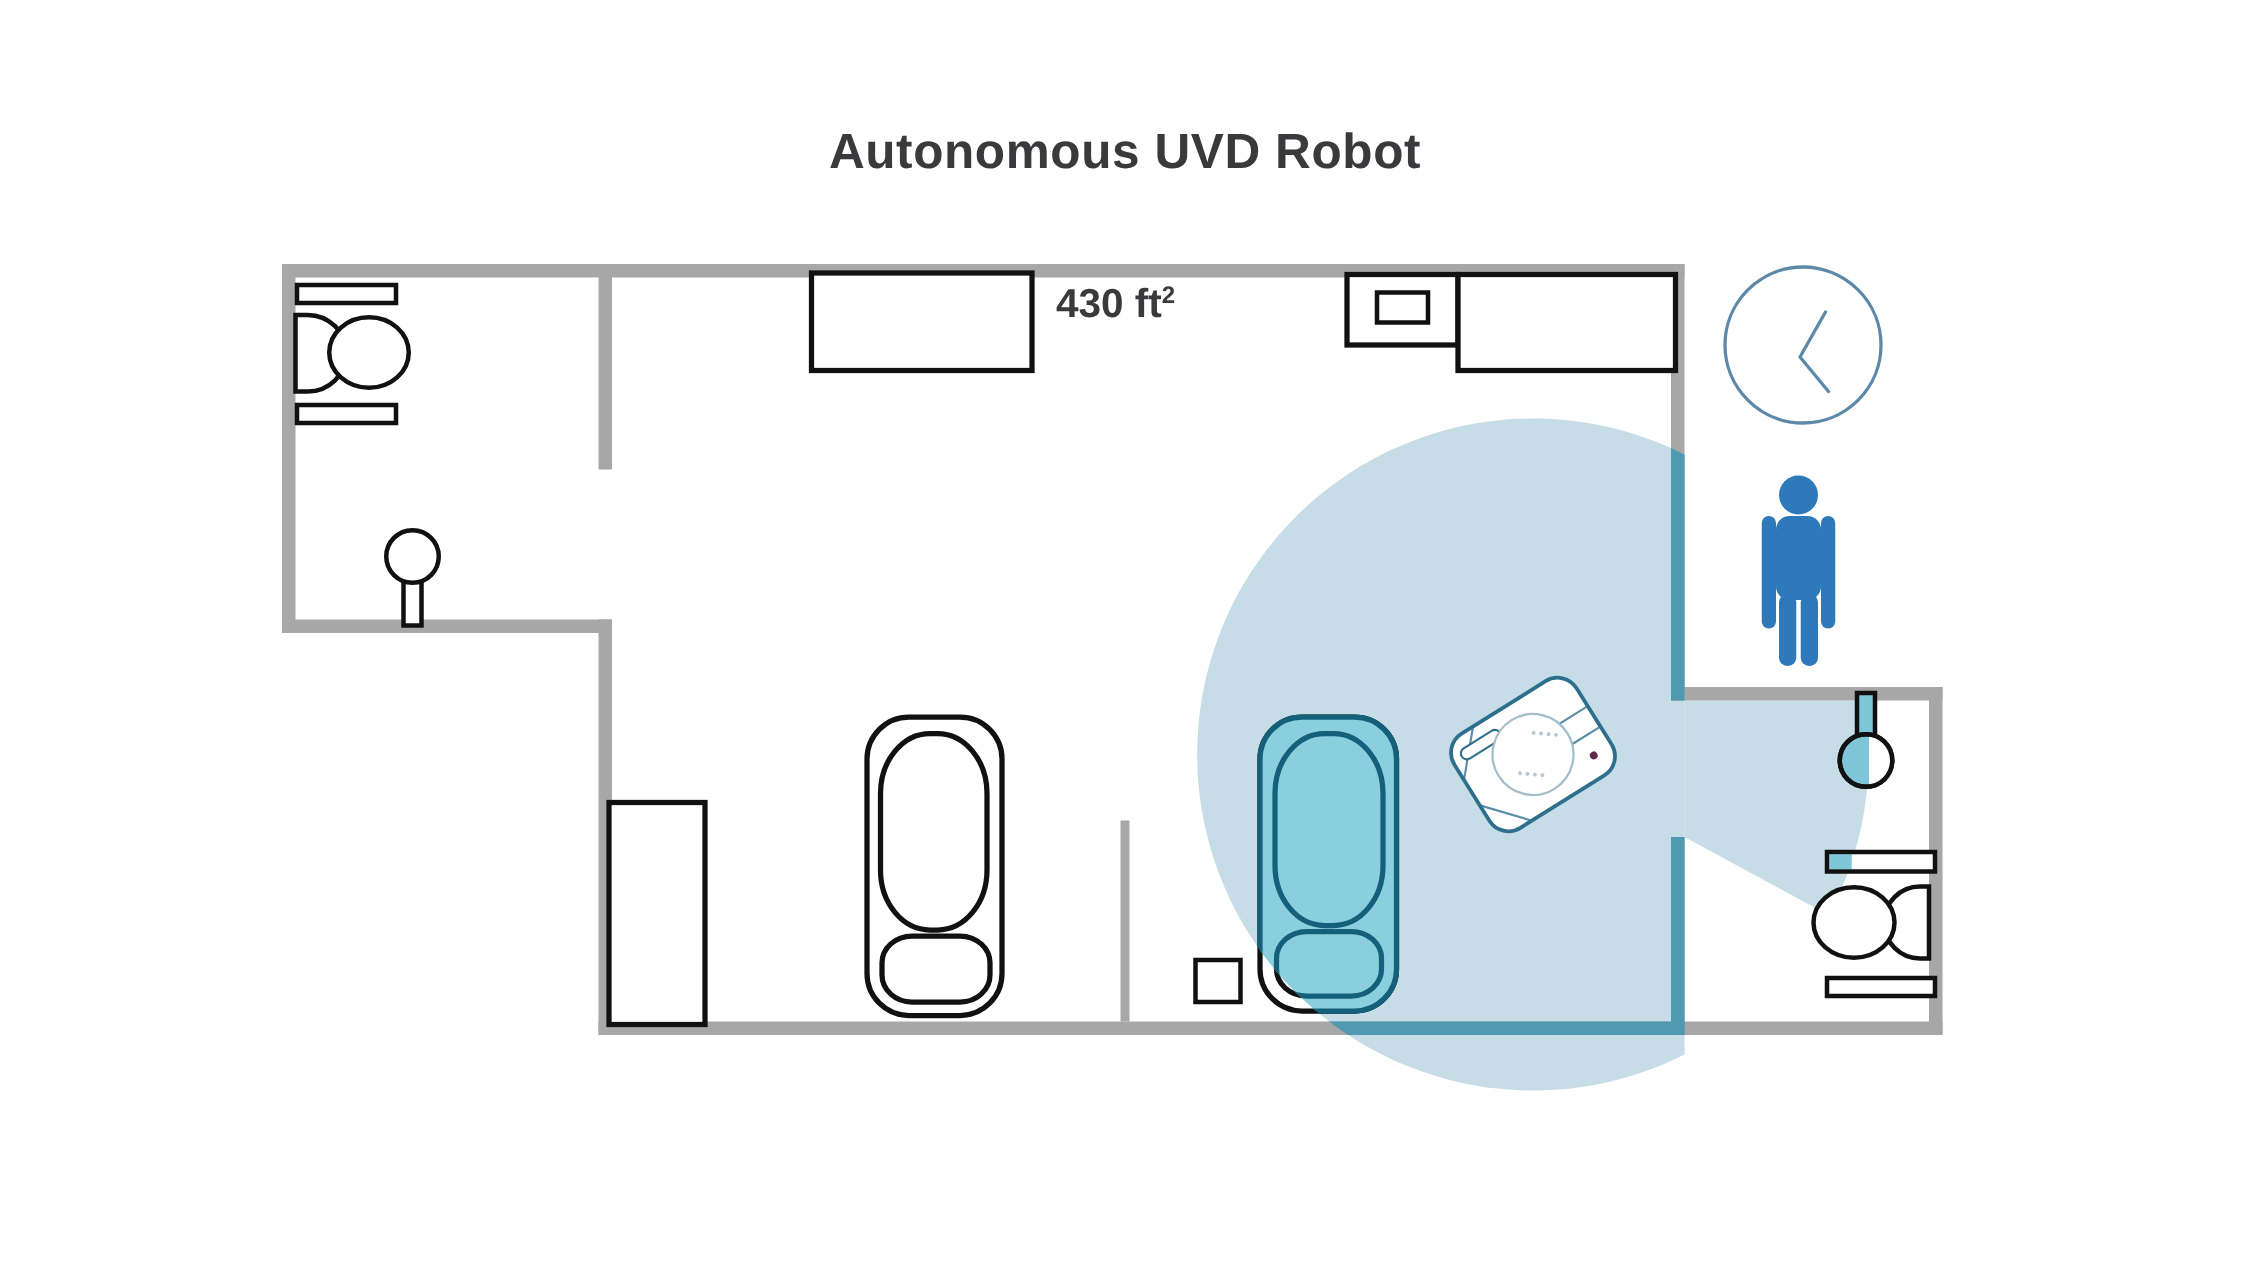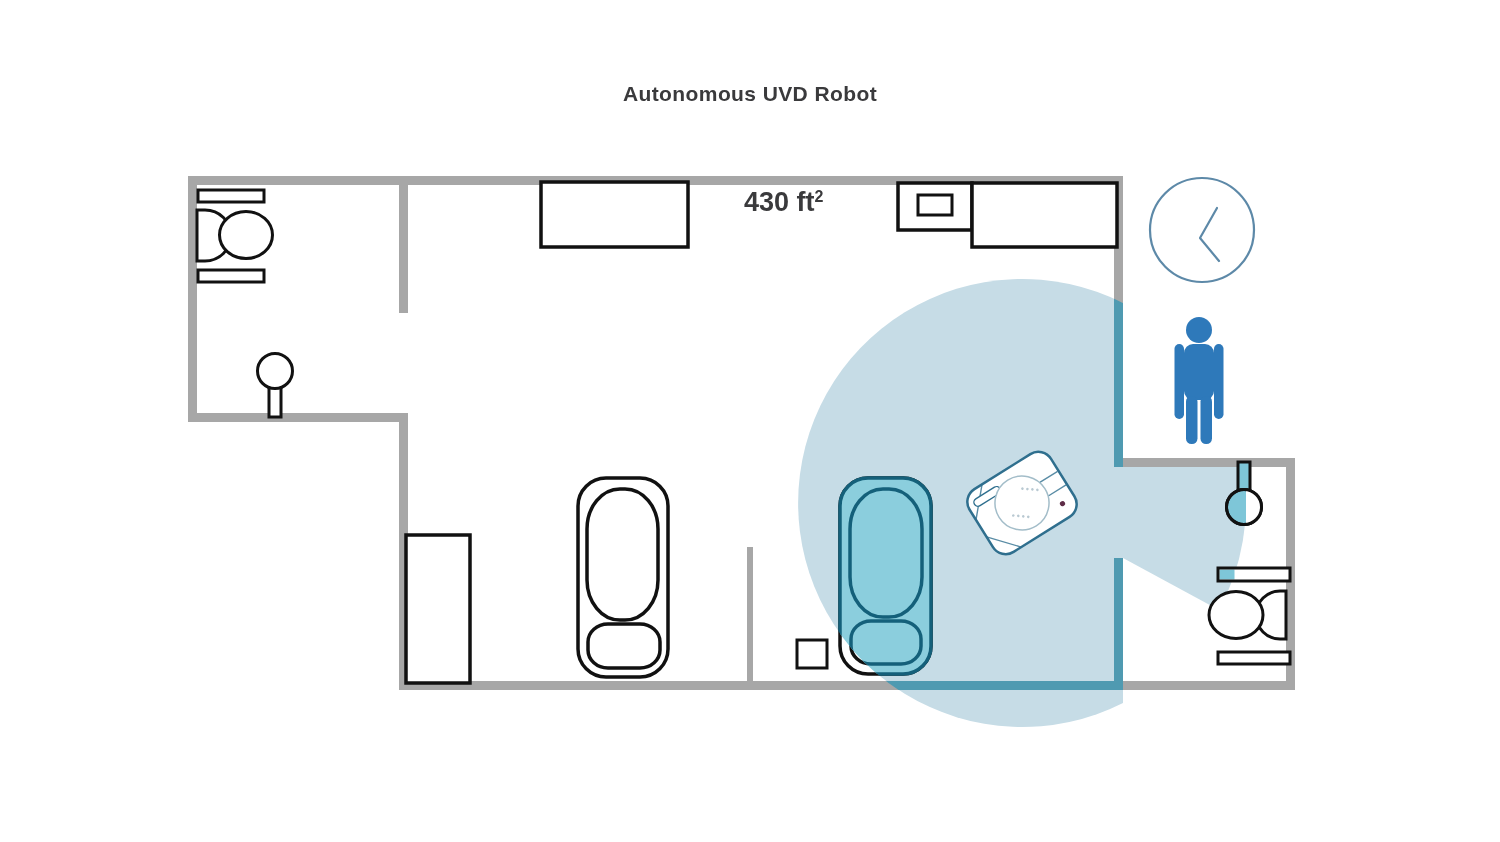--- a/index.html
+++ b/index.html
@@ -2,24 +2,24 @@
 <html><head>
 <meta charset="utf-8">
 <style>
   html,body{margin:0;padding:0;background:#ffffff;}
   .canvas{
     position:relative;width:1500px;height:842px;background:#ffffff;
     font-family:"Liberation Sans",sans-serif;overflow:hidden;
   }
   .title{
     position:absolute;top:82px;left:50%;transform:translateX(-50%);
-    font-size:21px;font-weight:800;color:#3a3a3c;letter-spacing:.4px;white-space:nowrap;
+    font-size:33px;font-weight:800;color:#3a3a3c;letter-spacing:.4px;white-space:nowrap;
   }
   .area-label{
-    position:absolute;top:187px;left:744px;
+    position:absolute;top:187px;left:704px;
     font-size:27px;font-weight:800;color:#3a3a3c;white-space:nowrap;
   }
   .area-label sup{font-size:16px;vertical-align:9px;}
   .plan-svg{position:absolute;left:0;top:0;}
 </style>
 </head>
 <body>
 
 <div class="canvas">
 

